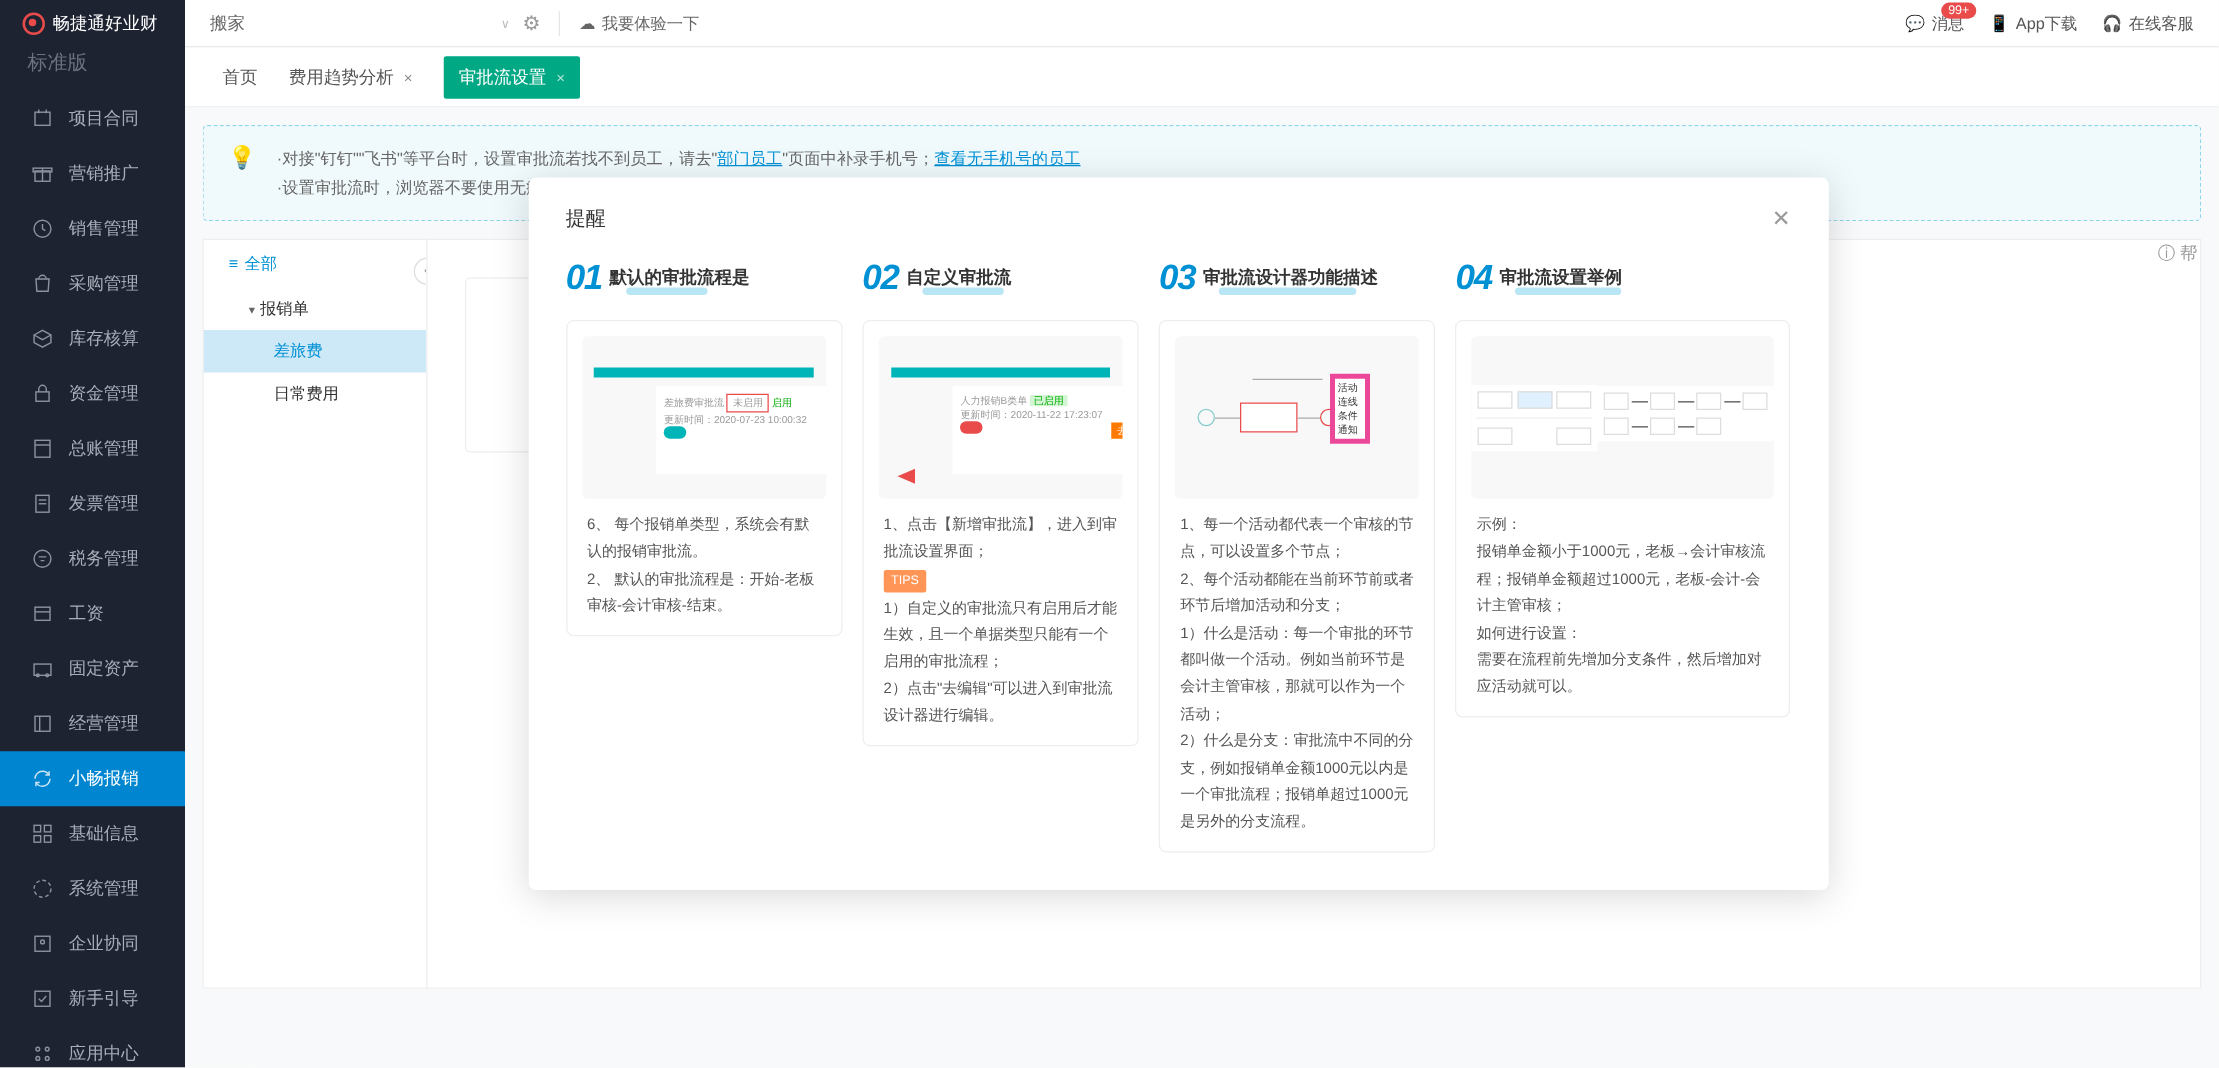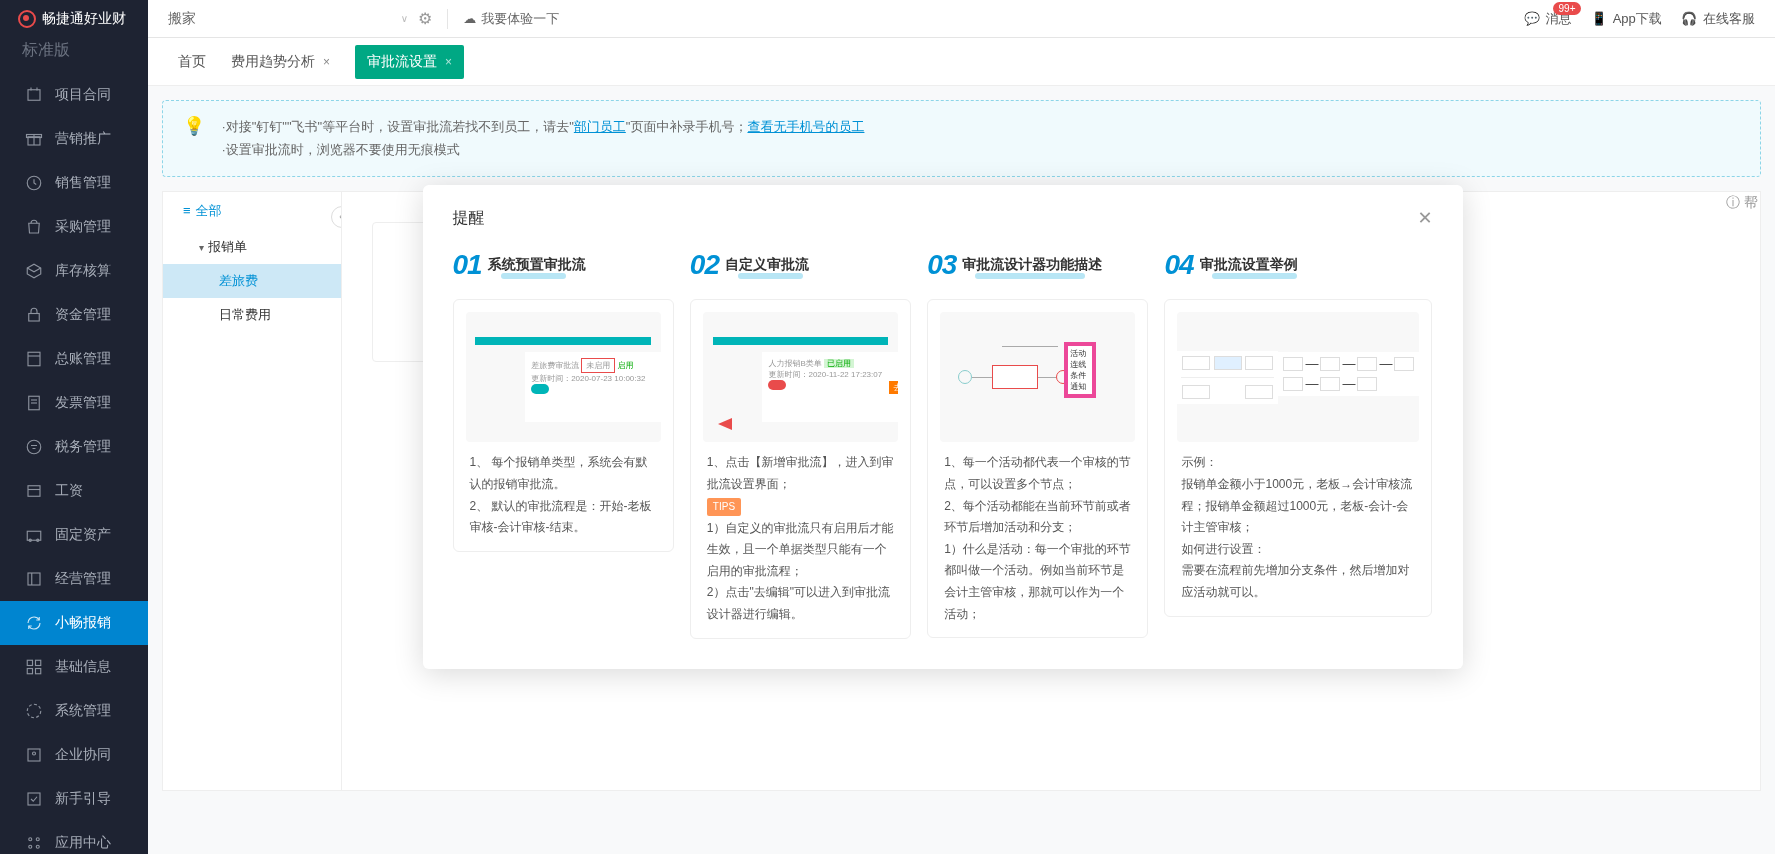--- a/index.html
+++ b/index.html
@@ -351,35 +351,35 @@
     <div class="modal-title-row">
       <div class="modal-title">提醒</div>
       <button class="modal-close">✕</button>
     </div>
     <div class="cards-row">
 
       <div class="step-card">
         <div class="step-header">
           <span class="step-num">01</span>
           <span class="step-underline"></span>
-          <span class="step-title">系统预置审批流</span>
+          <span class="step-title">默认的审批流程是</span>
         </div>
         <div class="card-box">
           <div class="card-img">
             <div class="mock-app-bar"></div>
             <div class="mock-form">
               <span>差旅费审批流</span>
               <span class="mock-outline-box">未启用</span>
               <span style="color:#0a0;font-size:8px;">启用</span><br>
               <span>更新时间：2020-07-23 10:00:32</span><br>
               <span class="mock-toggle"></span>
             </div>
           </div>
           <div class="card-body">
-            <p>1、 每个报销单类型，系统会有默认的报销审批流。</p>
+            <p>6、 每个报销单类型，系统会有默认的报销审批流。</p>
             <p>2、 默认的审批流程是：开始-老板审核-会计审核-结束。</p>
           </div>
         </div>
       </div>
 
       <div class="step-card">
         <div class="step-header">
           <span class="step-num">02</span>
           <span class="step-underline"></span>
           <span class="step-title">自定义审批流</span>
@@ -425,20 +425,21 @@
                 <div>连线</div>
                 <div>条件</div>
                 <div>通知</div>
               </div>
             </div>
           </div>
           <div class="card-body">
             <p>1、每一个活动都代表一个审核的节点，可以设置多个节点；</p>
             <p>2、每个活动都能在当前环节前或者环节后增加活动和分支；</p>
             <p>1）什么是活动：每一个审批的环节都叫做一个活动。例如当前环节是会计主管审核，那就可以作为一个活动；</p>
+            <p>2）什么是分支：审批流中不同的分支，例如报销单金额1000元以内是一个审批流程；报销单超过1000元是另外的分支流程。</p>
           </div>
         </div>
       </div>
 
       <div class="step-card">
         <div class="step-header">
           <span class="step-num">04</span>
           <span class="step-underline" style="width:85px;"></span>
           <span class="step-title">审批流设置举例</span>
         </div>

